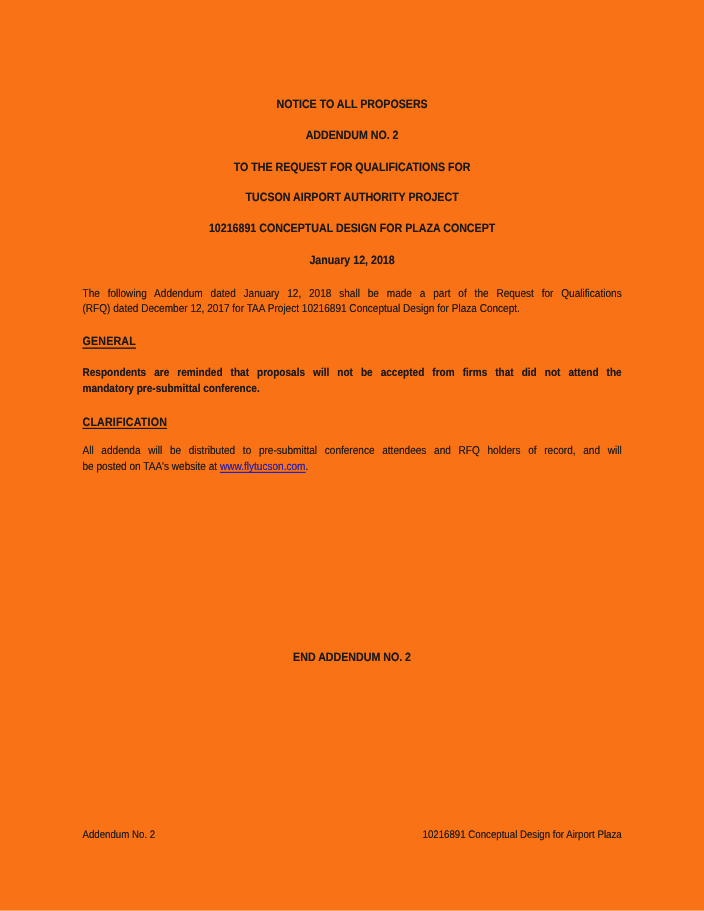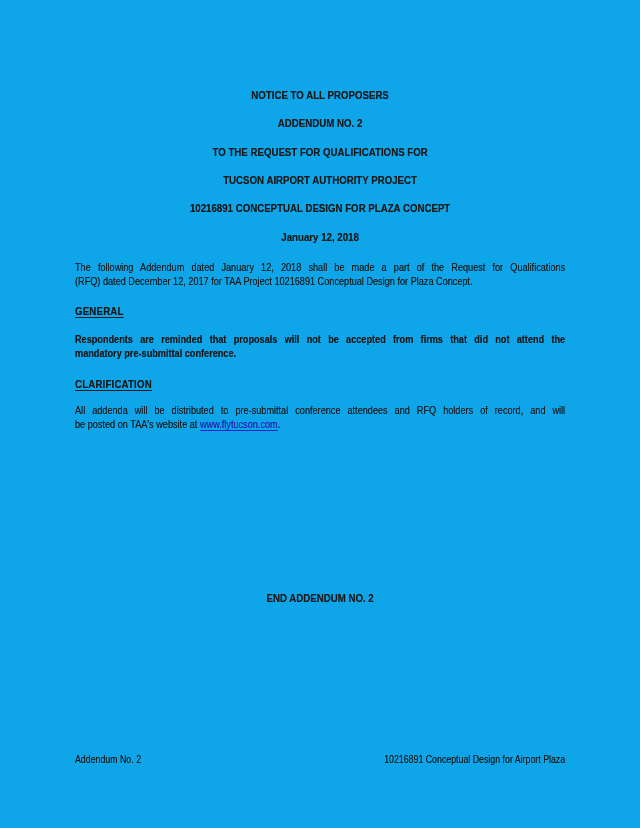--- a/index.html
+++ b/index.html
@@ -1,21 +1,21 @@
 <!DOCTYPE html>
 <html><head>
 <meta charset="utf-8">
 <title>Document</title>
 <style>
   html, body { margin: 0; padding: 0; background: #ffffff; }
   .page {
     position: relative;
     width: 640px;
     height: 828px;
-    background: #0ea5e9;
+    background: #f97316;
     overflow: hidden;
     font-family: "Liberation Sans", sans-serif;
     color: #1a1a1a;
     
     text-shadow: 0 0 0.4px rgba(20,20,20,0.55);
   }
   
   .cond {
     position: absolute;
     left: 75px;

